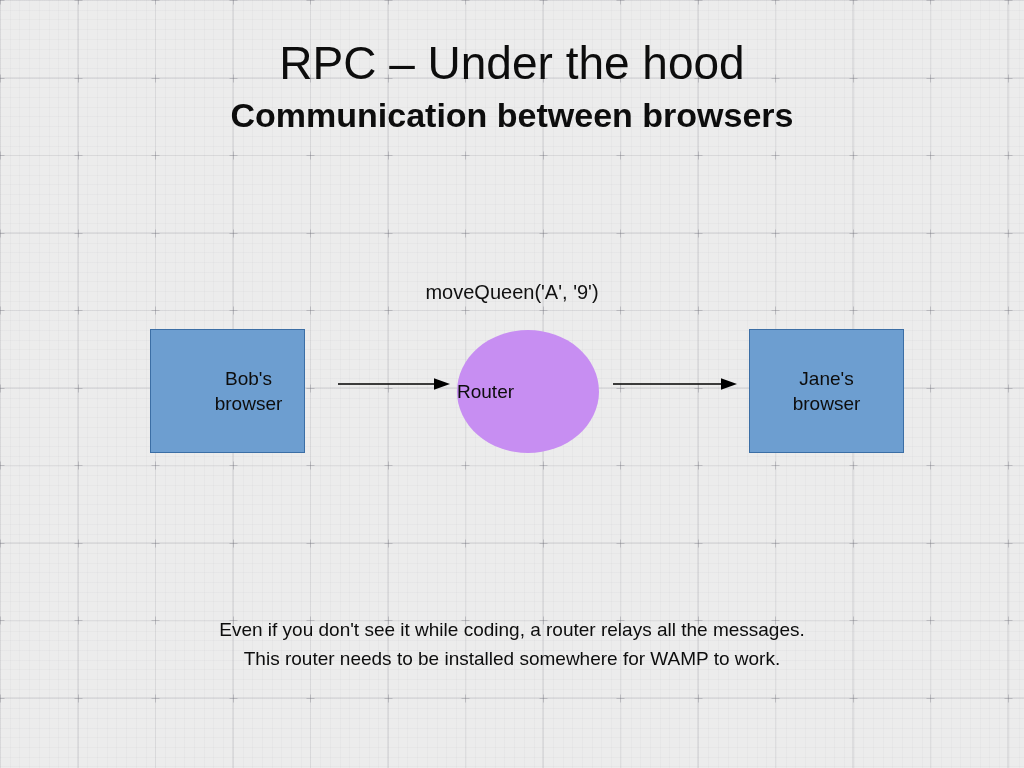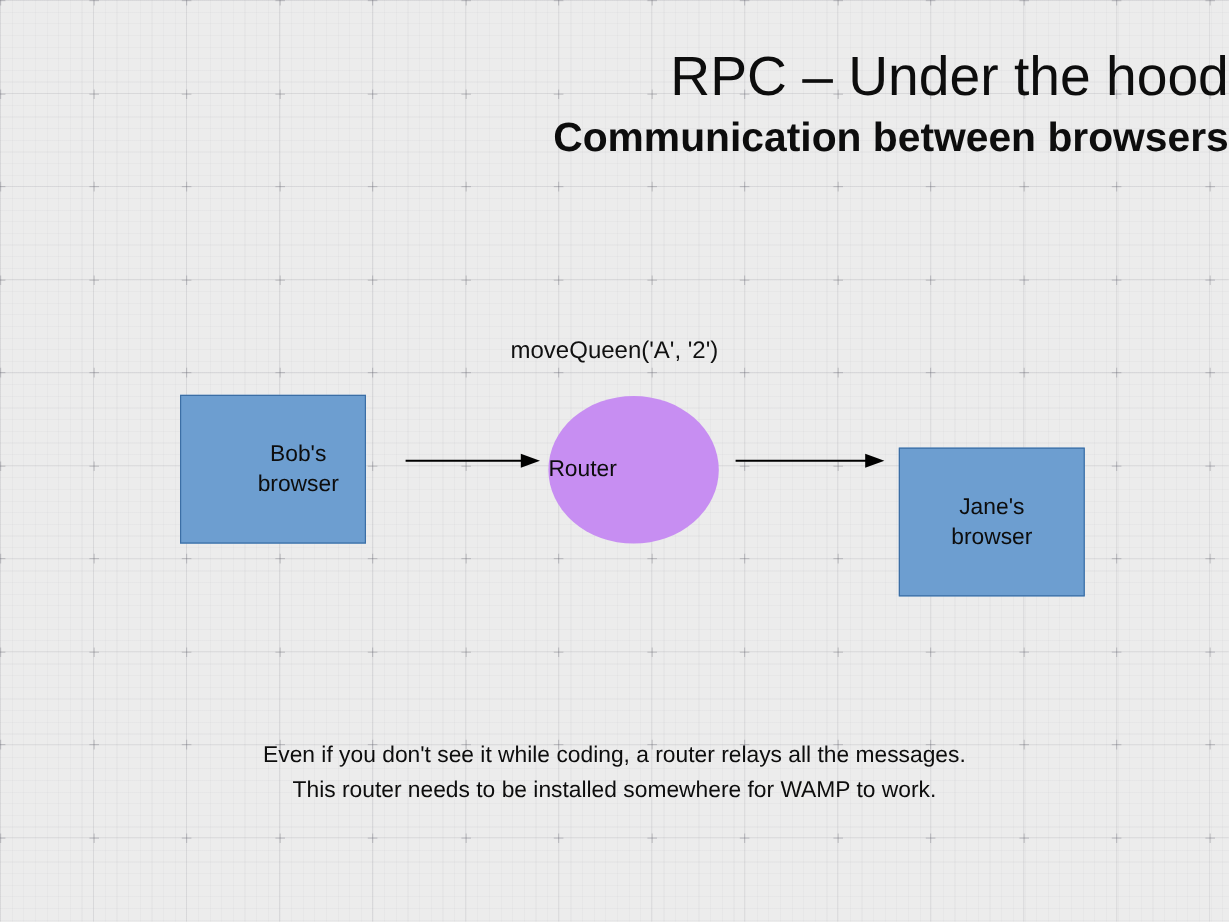--- a/index.html
+++ b/index.html
@@ -47,21 +47,21 @@
     height: 768px;
     pointer-events: none;
   }
 
   
   .title-block {
     position: absolute;
     left: 0;
     top: 38px;
     width: 1024px;
-    text-align: right;
+    text-align: center;
   }
   .slide-title {
     font-size: 46px;
     line-height: 1.12;
     color: #0d0d0d;
     font-weight: normal;
     letter-spacing: 0px;
     white-space: pre;
   }
   .slide-subtitle {
@@ -95,21 +95,21 @@
     justify-content: center;
   }
   .node-box .node-text {
     font-size: 19px;
     line-height: 1.33;
     color: #0d0d0d;
     text-align: center;
     white-space: pre-line;
   }
   #box-bob  { left: 150px; top: 329px; width: 155px; height: 124px; padding-left: 42px; }
-  #box-jane { left: 749px; top: 329px; width: 155px; height: 124px; margin-top: 44px; }
+  #box-jane { left: 749px; top: 329px; width: 155px; height: 124px; }
 
   .node-ellipse {
     position: absolute;
     box-sizing: border-box;
     left: 457px;
     top: 330px;
     width: 142px;
     height: 123px;
     background-color: #c78ef2;
     border-radius: 50%;
@@ -434,21 +434,21 @@
           <line x1="1008.5" y1="694.5" x2="1008.5" y2="702.5"></line>
         </g>
     </g>
   </svg>
 
   <div class="title-block">
     <div class="slide-title">RPC – Under the hood</div>
     <div class="slide-subtitle">Communication between browsers</div>
   </div>
 
-  <div class="call-label">moveQueen('A', '2')</div>
+  <div class="call-label">moveQueen('A', '9')</div>
 
   <div class="node-box" id="box-bob">
     <span class="node-text">Bob's
 browser</span>
   </div>
 
   <svg class="arrow-svg" id="arrow-left" xmlns="http://www.w3.org/2000/svg" viewBox="0 0 112 16">
     <line x1="0" y1="8" x2="98" y2="8" stroke="#000000" stroke-width="1.6"></line>
     <polygon points="96,2.2 112,8 96,13.8" fill="#000000"></polygon>
   </svg>

